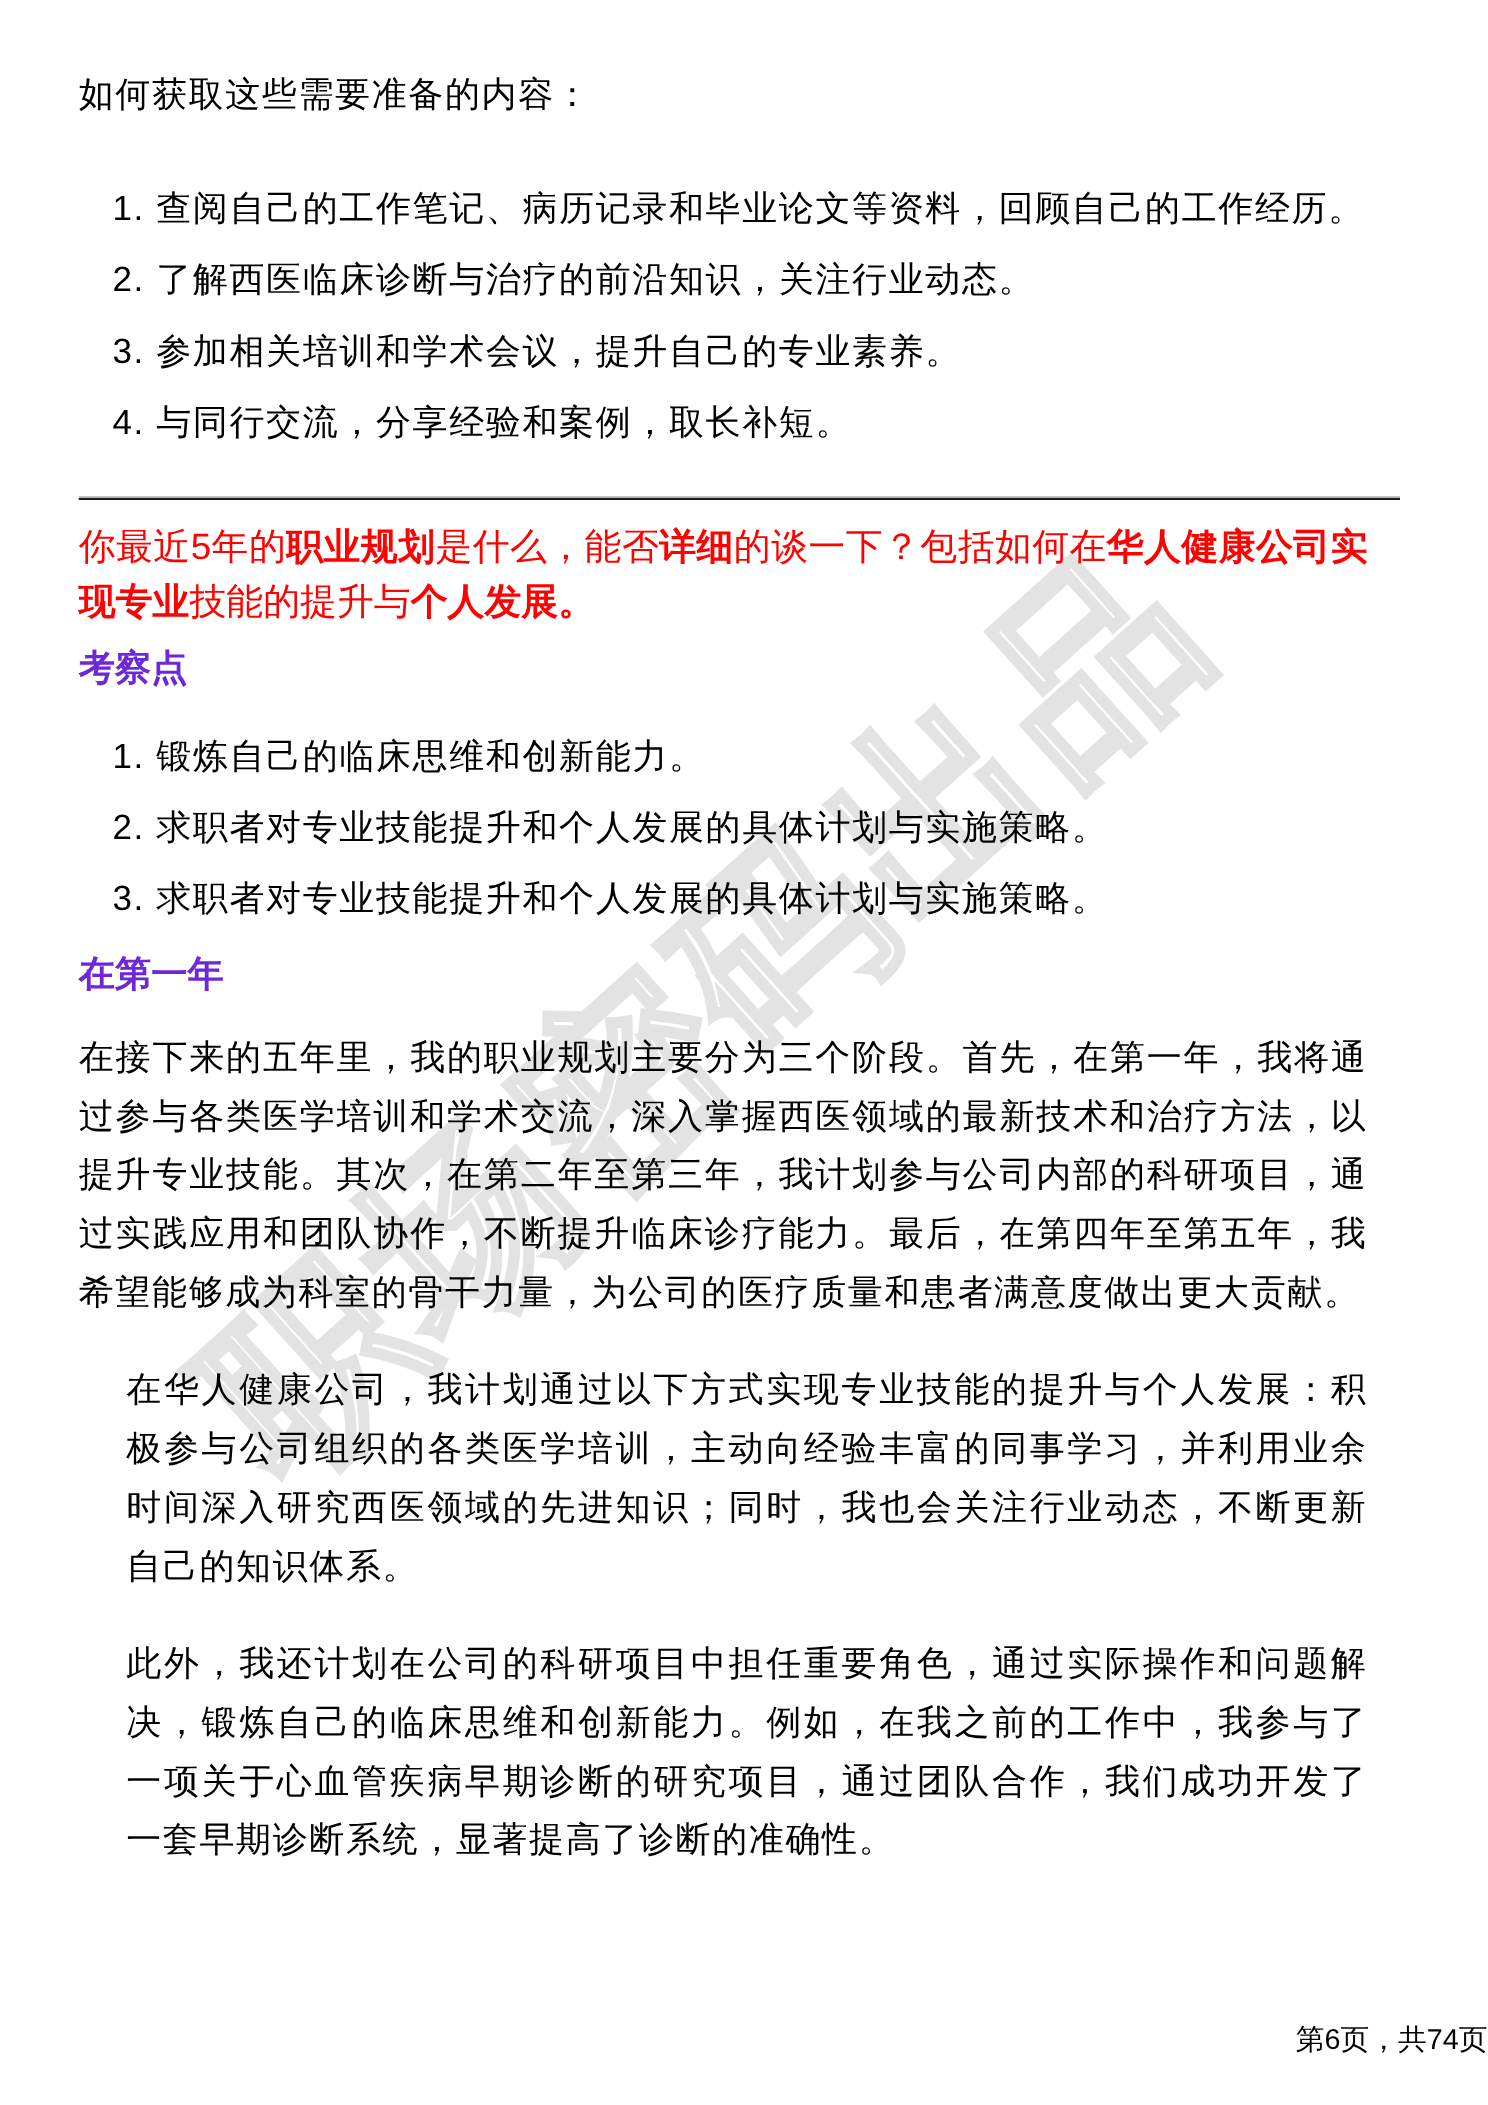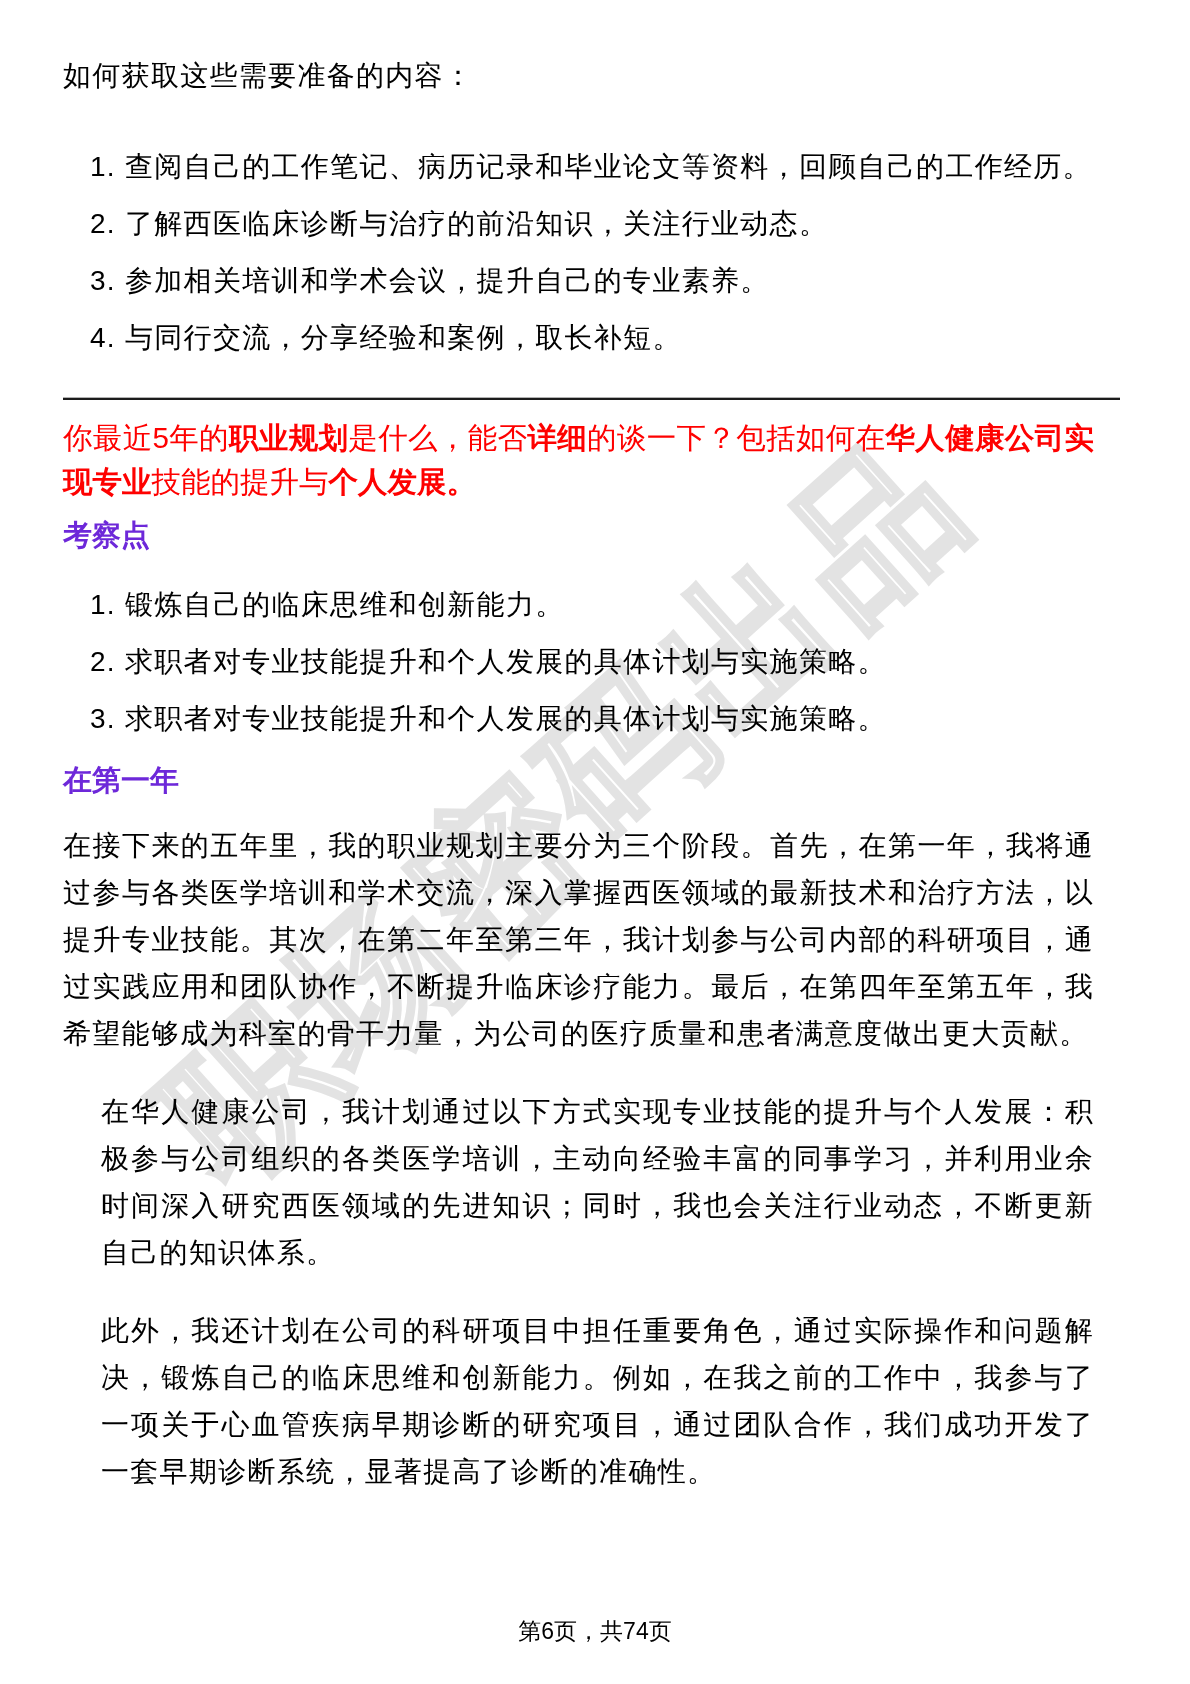--- a/index.html
+++ b/index.html
@@ -81,21 +81,21 @@
     letter-spacing: 1.3px;
     margin: 25px 0 0 0;
     text-align: justify;
   }
   .para + .para { margin-top: 31px; margin-left: 38px; }
   .footer {
     position: absolute;
     left: 0;
     right: 0;
     top: 1616px;
-    text-align: center;
+    text-align: right;
     font-size: 23px;
     line-height: 30px;
     z-index: 1;
   }
 </style>
 </head>
 <body>
 
 <div class="page">
 

